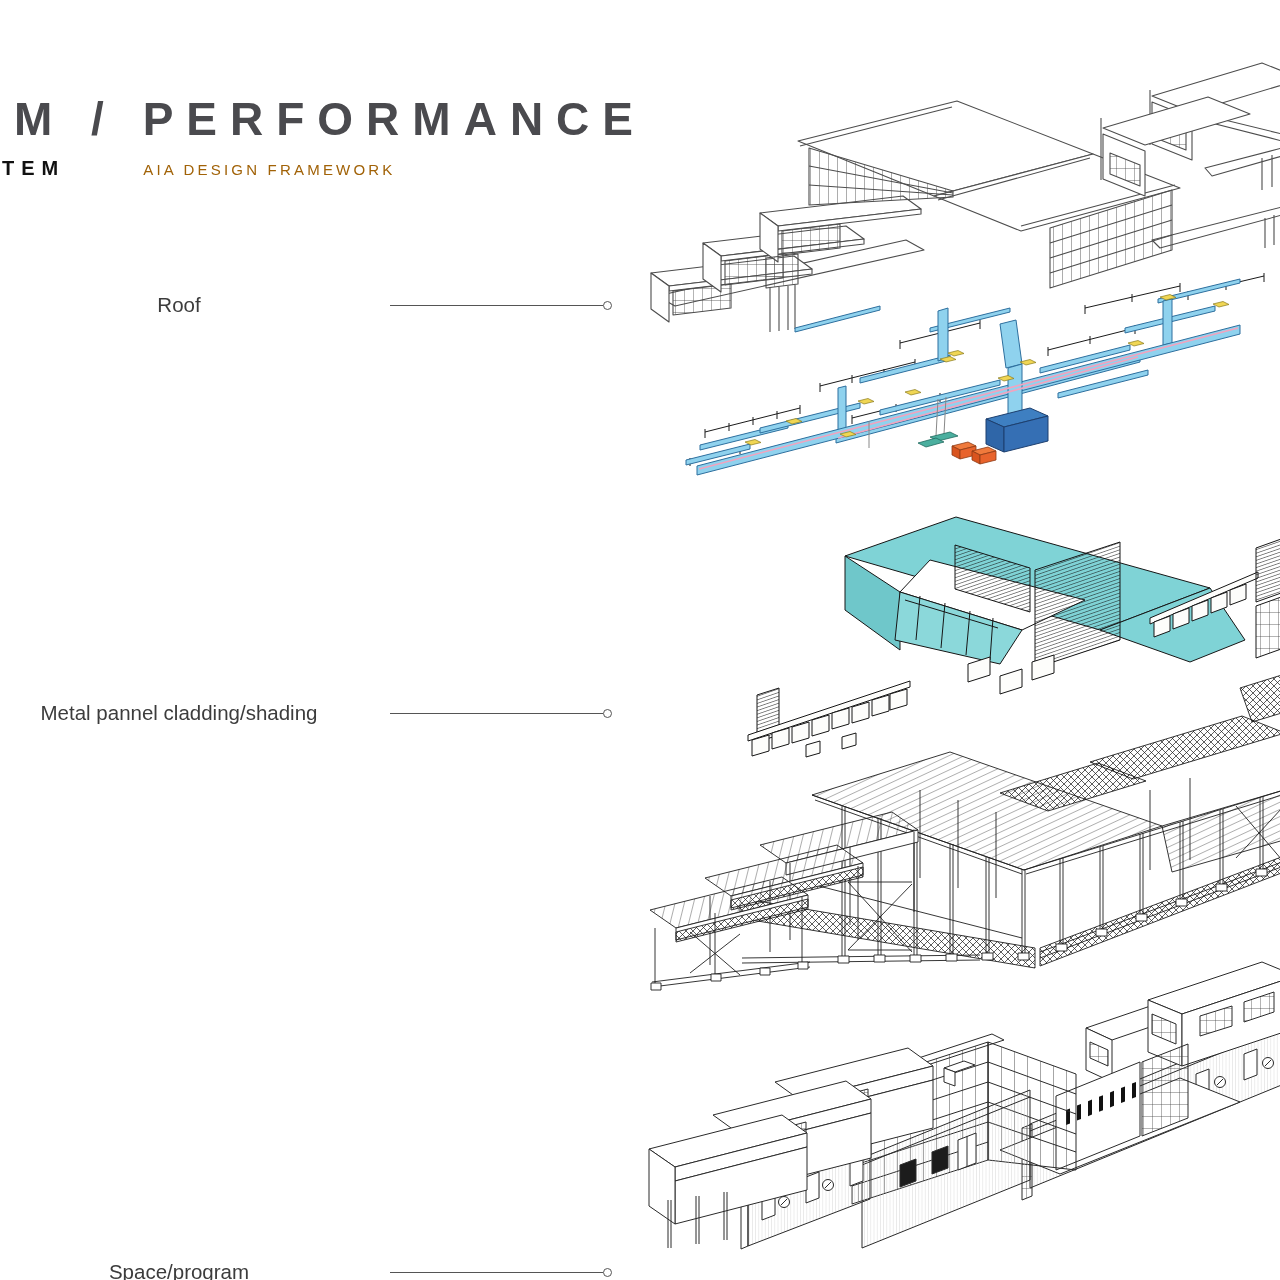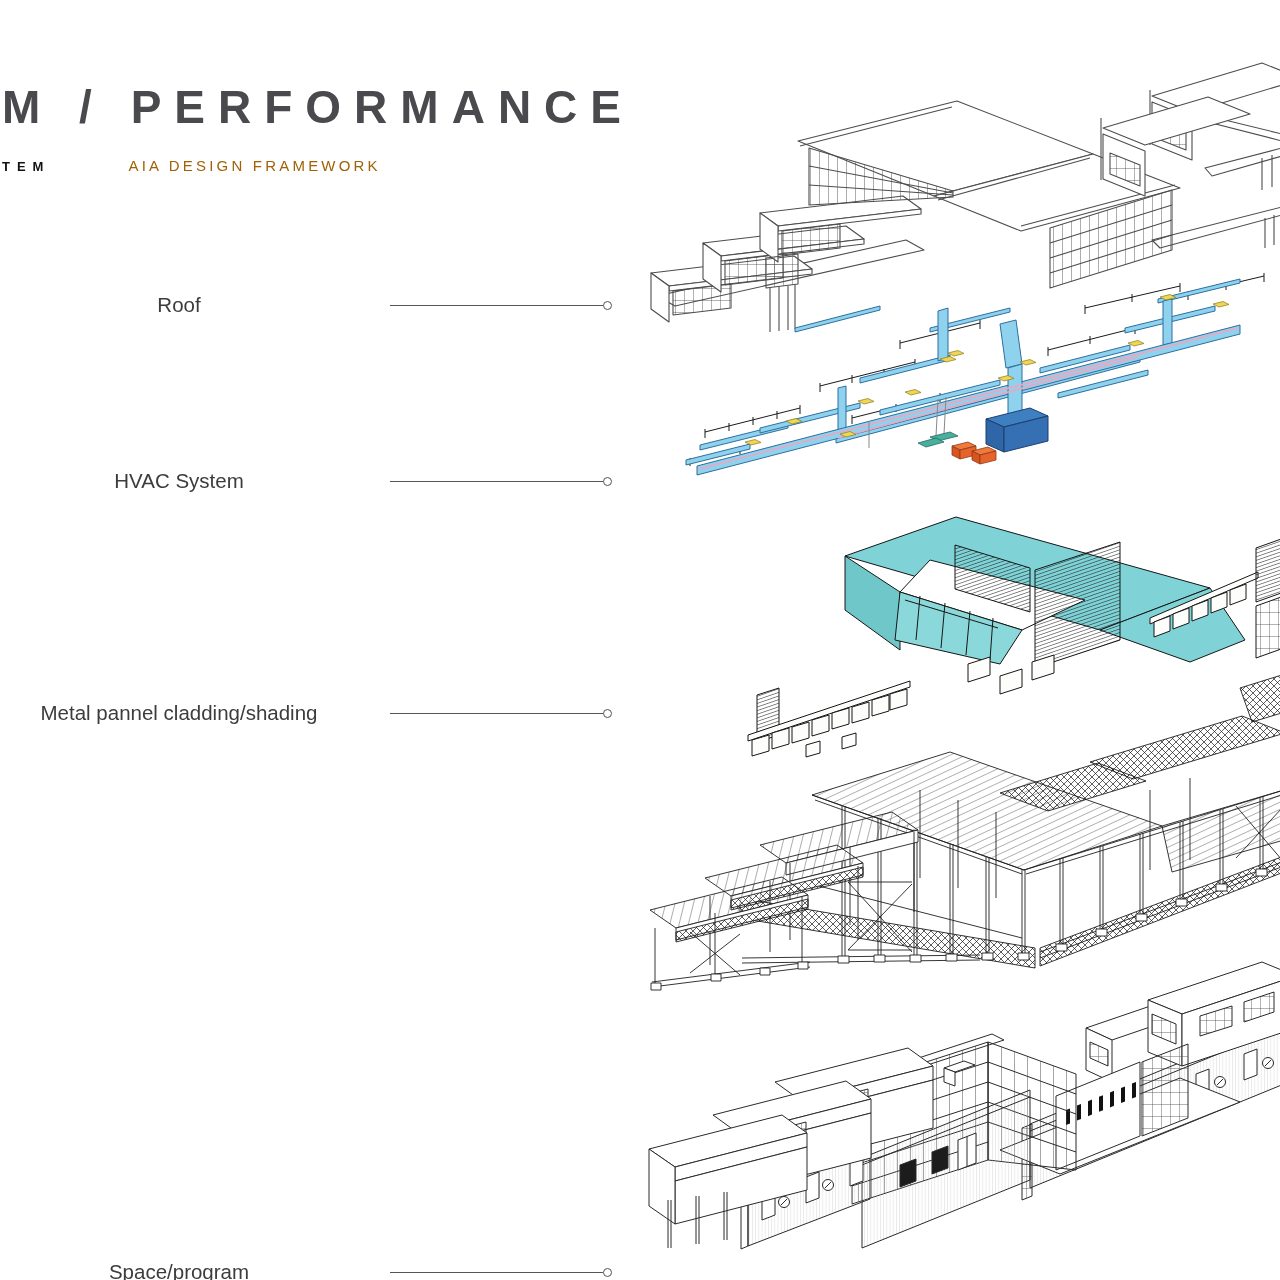--- a/index.html
+++ b/index.html
@@ -1,22 +1,22 @@
 <!DOCTYPE html>
 <html><head>
 <meta charset="utf-8">
 <style>
   html,body{margin:0;padding:0;background:#fff;}
   body{width:1280px;height:1280px;overflow:hidden;position:relative;
        font-family:"Liberation Sans",sans-serif;}
   .page{position:absolute;inset:0;background:#fff;}
-  .title{position:absolute;left:2px;top:80px;margin:0;font-size:46px;font-weight:bold;
+  .title{position:absolute;left:2px;top:80px;margin:12px;font-size:46px;font-weight:bold;
          letter-spacing:13px;color:#4a4a4e;white-space:nowrap;}
   .subtitle-row{position:absolute;left:2px;top:157px;white-space:nowrap;}
-  .subtitle-bold{font-size:13px;font-weight:bold;letter-spacing:7px;color:#111;}
+  .subtitle-bold{font-size:20px;font-weight:bold;letter-spacing:7px;color:#111;}
   .subtitle-gray{font-size:15px;letter-spacing:3.2px;color:#a16207;margin-left:78px;}
   .callout{position:absolute;left:0;height:24px;display:flex;align-items:center;}
   .callout-text{width:358px;text-align:center;font-size:20.5px;color:#3c3c3c;}
   .leader{display:flex;align-items:center;margin-left:32px;width:222px;}
   .leader .line{flex:1;height:0;border-top:1.5px solid #555;}
   .leader .dot{width:7px;height:7px;border:1.5px solid #555;border-radius:50%;
                background:#fff;flex:none;}
   svg{position:absolute;top:0;left:0;}
 </style>
 </head>
@@ -24,27 +24,20 @@
 
 <div class="page">
 
   <h1 class="title">M / PERFORMANCE</h1>
   <div class="subtitle-row">
     <span class="subtitle-bold">TEM</span><span class="subtitle-gray">AIA DESIGN FRAMEWORK</span>
   </div>
 
   <div class="callout" style="top:293px">
     <span class="callout-text">Roof</span>
-    <span class="leader">
-        <i class="line"></i>
-        <i class="dot"></i>
-      </span>
-  </div>
-  <div class="callout" style="top:469px">
-    <span class="callout-text">HVAC System</span>
     <span class="leader">
         <i class="line"></i>
         <i class="dot"></i>
       </span>
   </div>
   <div class="callout" style="top:701px">
     <span class="callout-text">Metal pannel cladding/shading</span>
     <span class="leader">
         <i class="line"></i>
         <i class="dot"></i>

